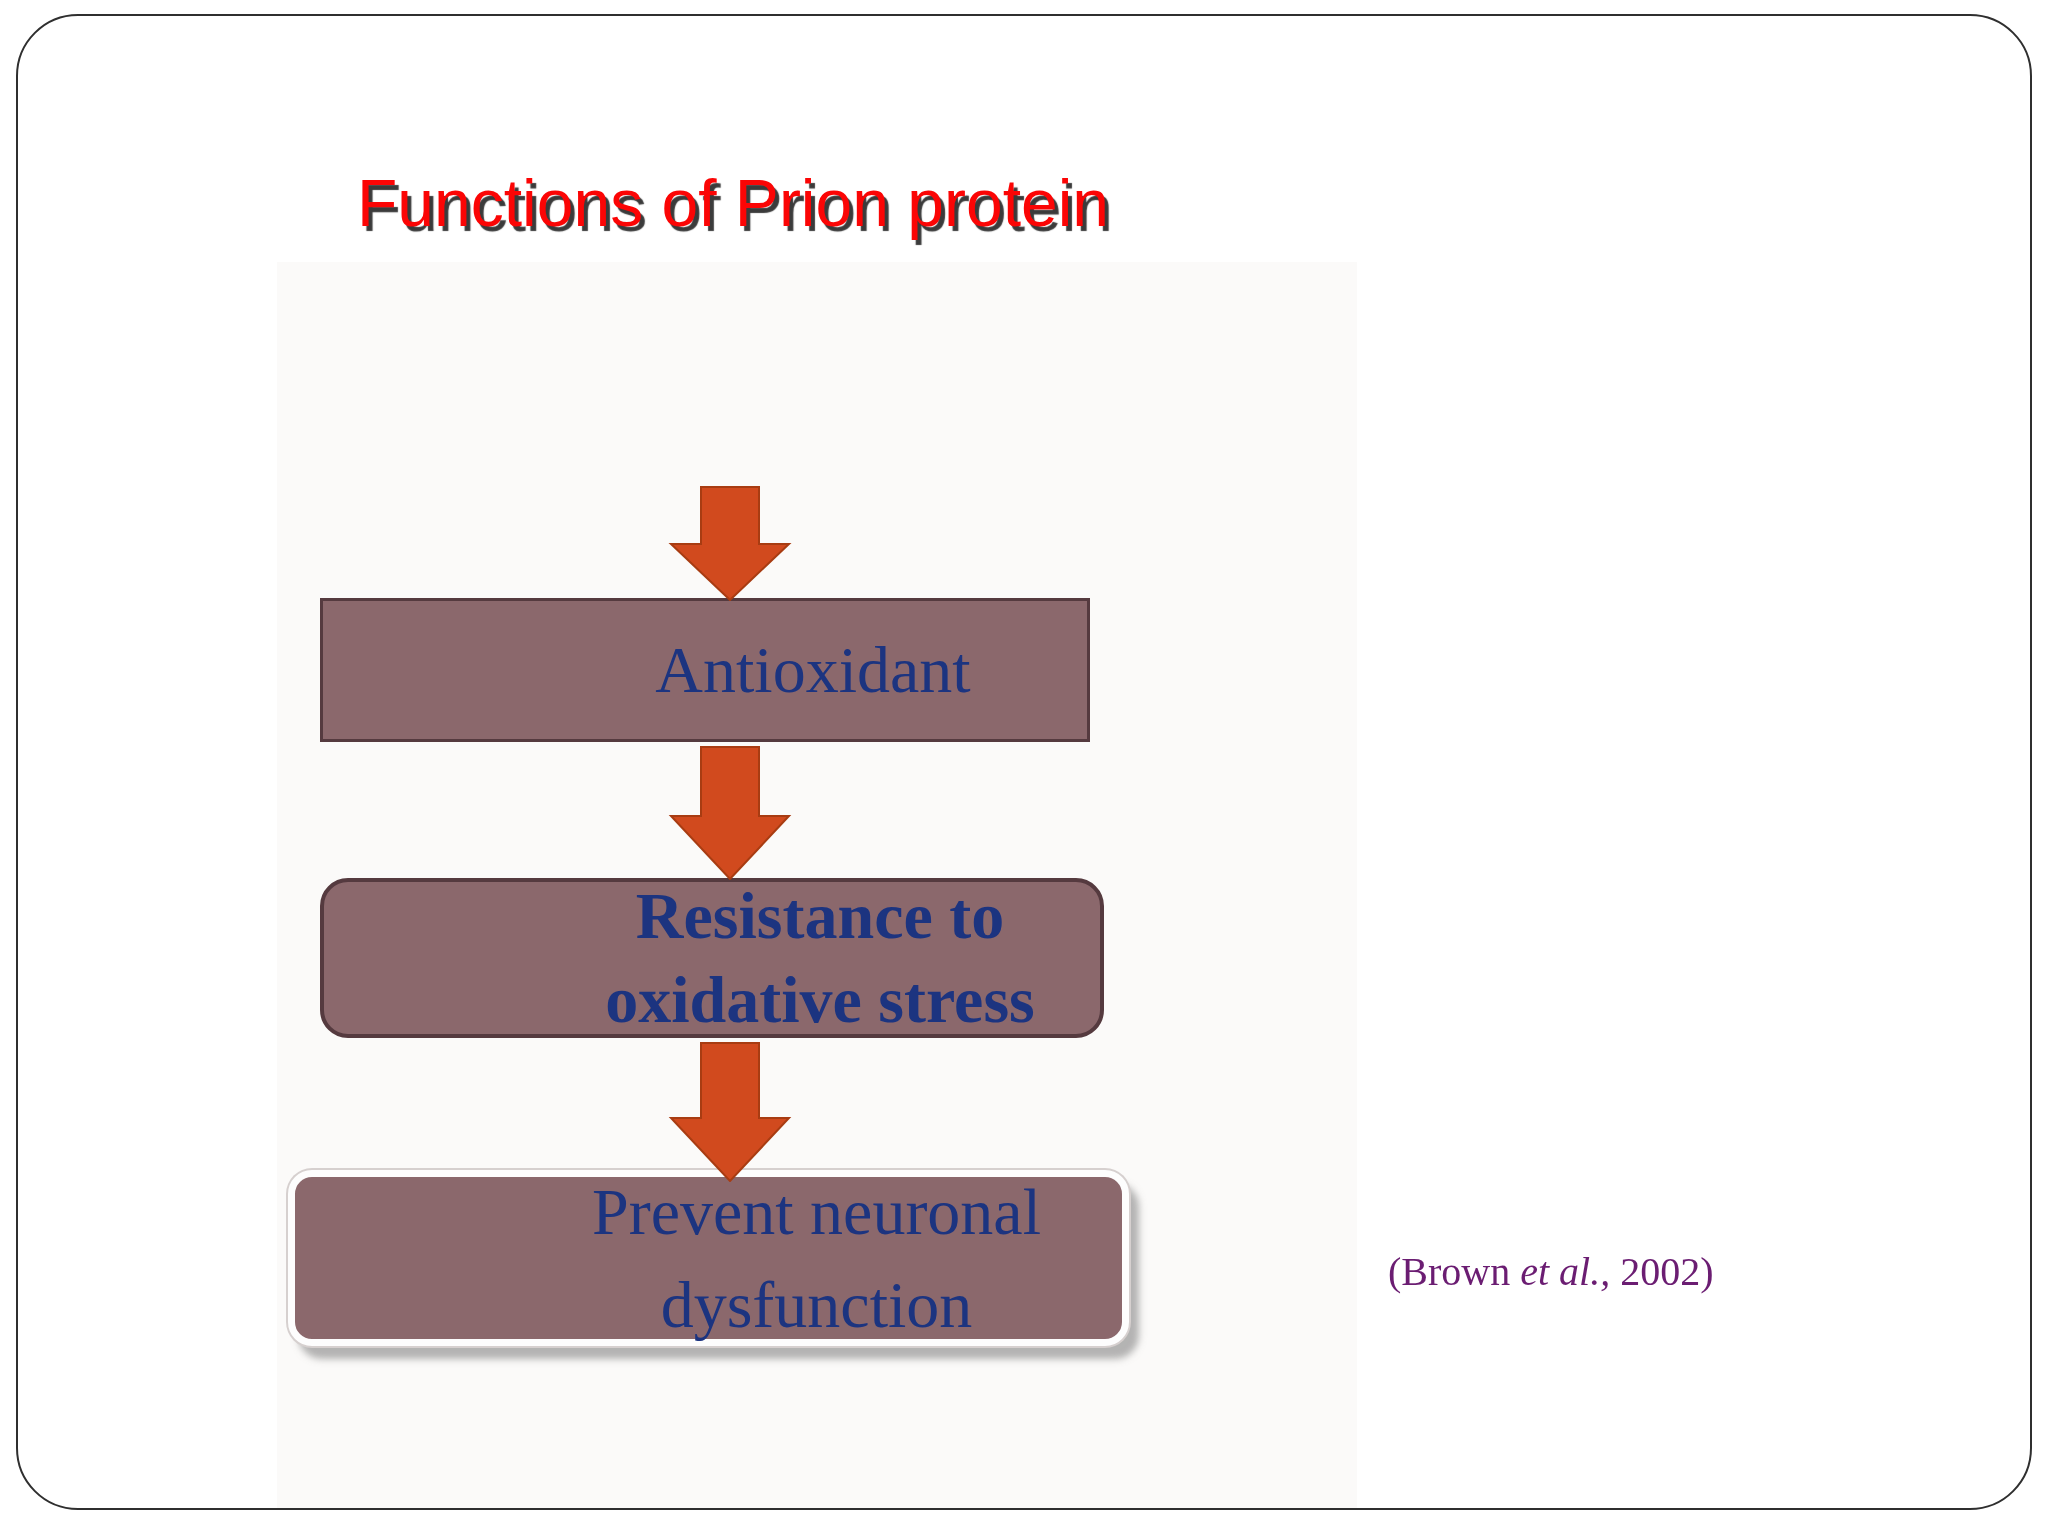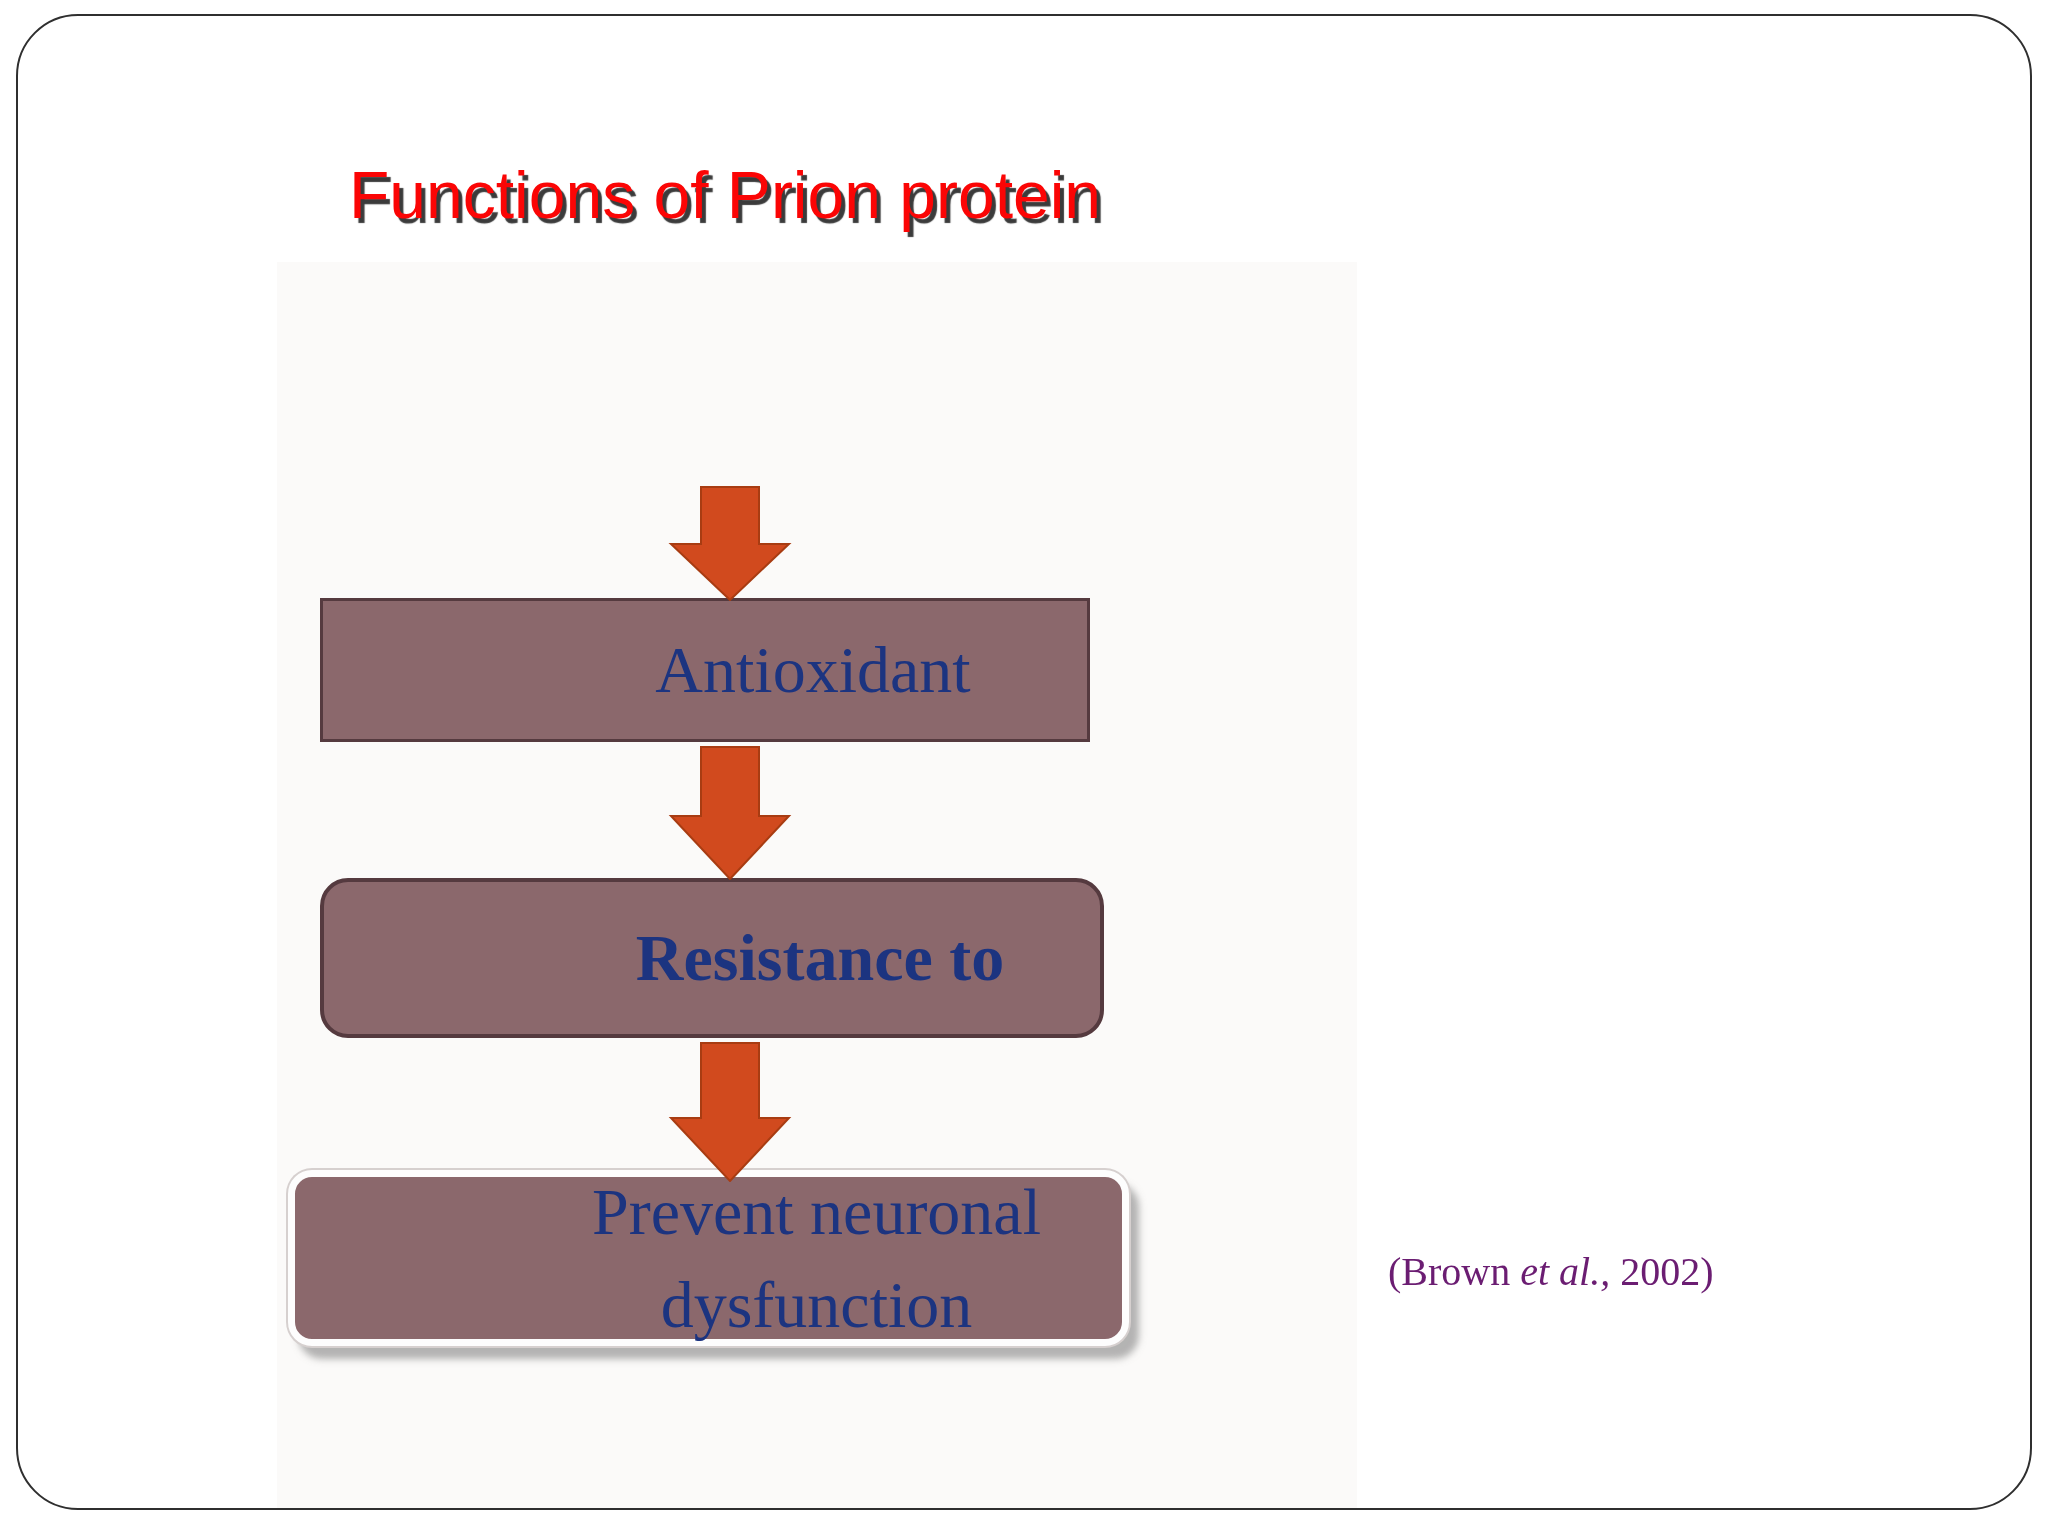--- a/index.html
+++ b/index.html
@@ -24,21 +24,21 @@
   .content-panel {
     position: absolute;
     left: 277px; top: 262px;
     width: 1080px; height: 1248px;
     background: var(--panel-tint, #fbfaf9);
     z-index: 0;
   }
   .title {
     position: absolute;
     left: 345px; top: 158px;
-    margin: 4px;
+    margin: 12px;
     font-family: "Liberation Sans", sans-serif;
     font-size: 66px;
     font-weight: 400;
     line-height: 66px;
     color: var(--title-red, #fb0505);
     text-shadow: 4px 5px 1px var(--title-shadow, #3b3b3b);
     white-space: nowrap;
     z-index: 3;
   }
   .box {
@@ -118,20 +118,21 @@
     </div>
   </div>
 
   <svg class="arrow" style="left:660px; top:746px;" width="140" height="134" viewBox="0 0 140 134">
     <polygon points="41,1 99,1 99,70 129,70 70,133 11,70 41,70"></polygon>
   </svg>
 
   <div class="box box3">
     <div class="box-label">
       <span>Resistance to</span>
+      <span>oxidative stress</span>
     </div>
   </div>
 
   <svg class="arrow" style="left:660px; top:1042px;" width="140" height="140" viewBox="0 0 140 140">
     <polygon points="41,1 99,1 99,76 129,76 70,139 11,76 41,76"></polygon>
   </svg>
 
   <div class="box box4">
     <div class="box-label">
       <span>Prevent neuronal</span>

